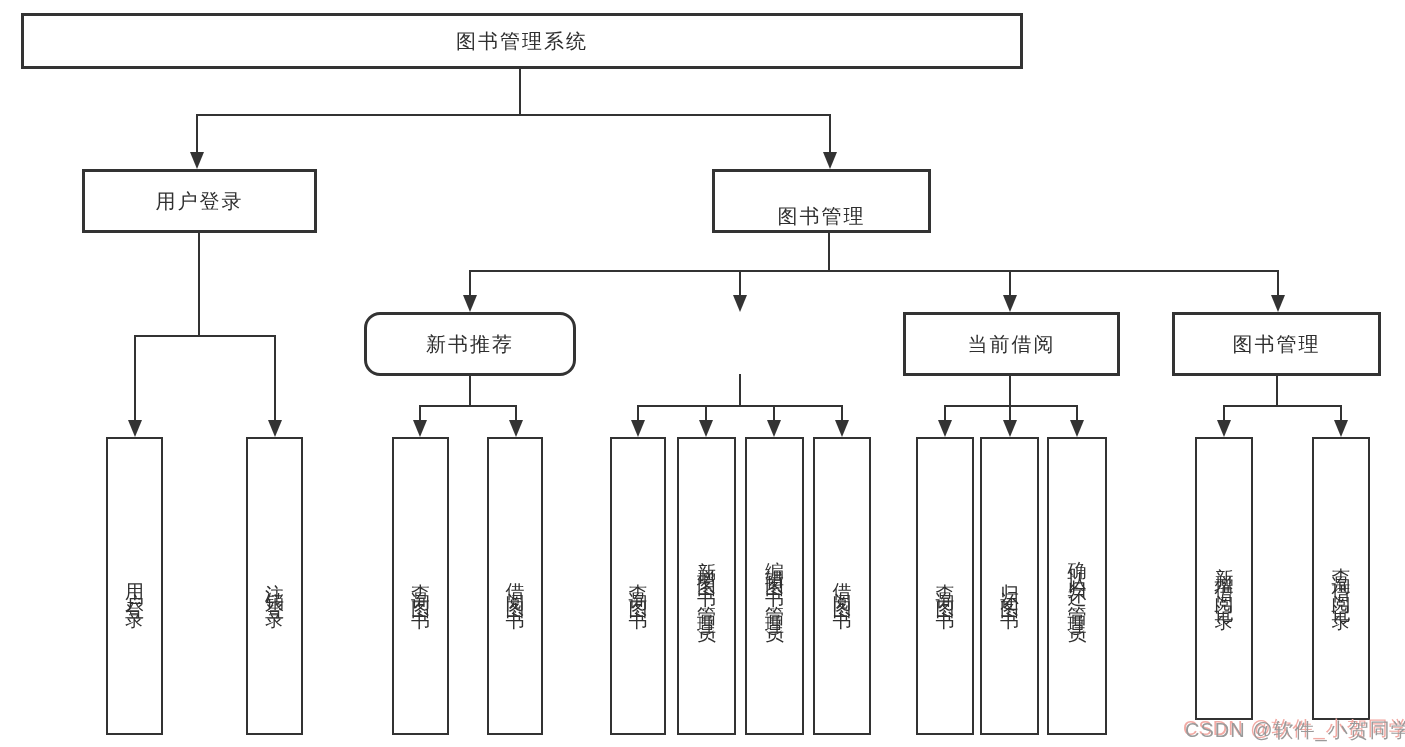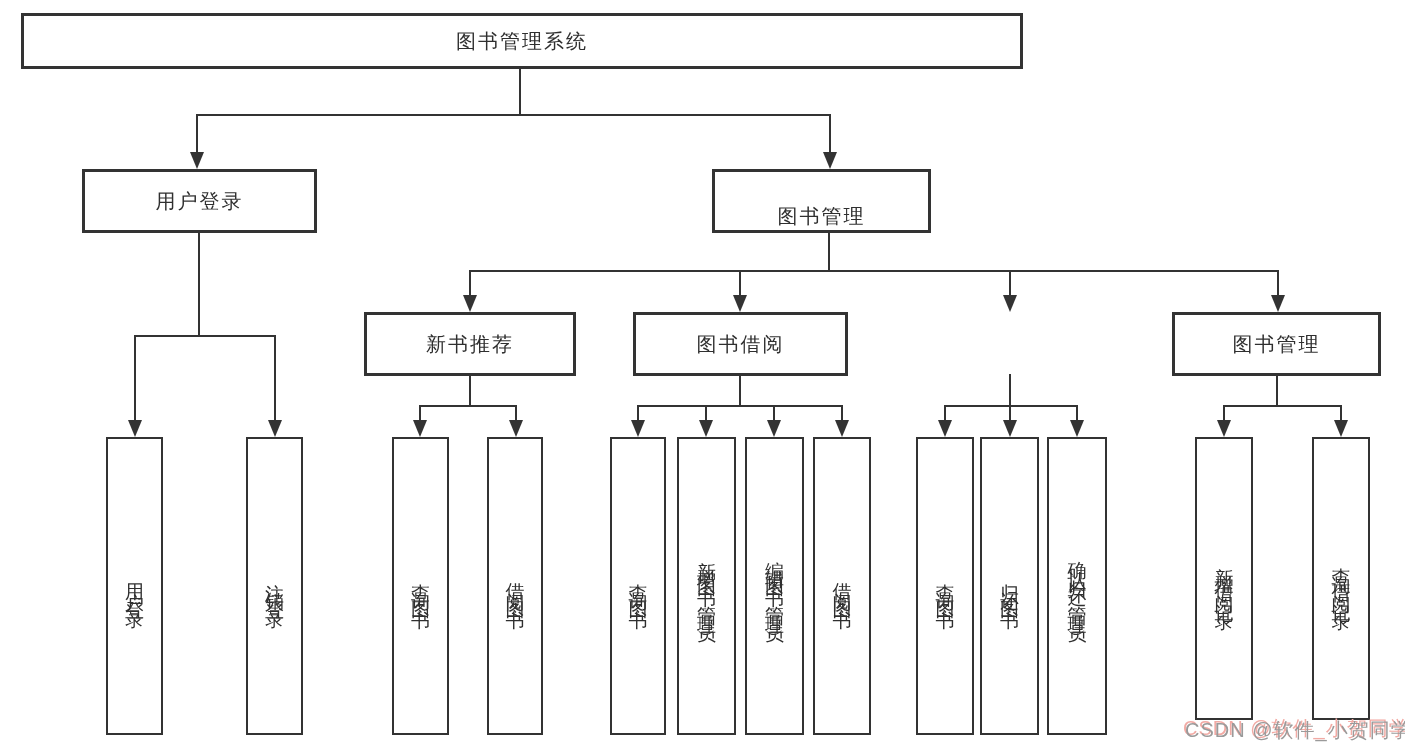--- a/index.html
+++ b/index.html
@@ -66,25 +66,25 @@
   <div class="hline" style="left:469px;top:270px;width:810px;"></div>
   <div class="vline" style="left:469px;top:270px;height:28px;"></div>
   <div class="ahead" style="left:463px;top:295px;"></div>
   <div class="vline" style="left:739px;top:270px;height:28px;"></div>
   <div class="ahead" style="left:733px;top:295px;"></div>
   <div class="vline" style="left:1009px;top:270px;height:28px;"></div>
   <div class="ahead" style="left:1003px;top:295px;"></div>
   <div class="vline" style="left:1277px;top:270px;height:28px;"></div>
   <div class="ahead" style="left:1271px;top:295px;"></div>
 
-  <div class="box" style="left:364px;top:312px;width:212px;height:64px;">
+  <div class="box" style="left:364px;top:312px;width:212px;height:64px;border-radius:16px;">
     <span class="lbl">新书推荐</span>
   </div>
-  <div class="box" style="left:633px;top:312px;width:215px;height:64px;">
-    <span class="lbl">图书借阅</span>
+  <div class="box" style="left:903px;top:312px;width:217px;height:64px;">
+    <span class="lbl">当前借阅</span>
   </div>
   <div class="box" style="left:1172px;top:312px;width:209px;height:64px;">
     <span class="lbl">图书管理</span>
   </div>
 
   <div class="vline" style="left:469px;top:374px;height:33px;"></div>
   <div class="hline" style="left:419px;top:405px;width:98px;"></div>
   <div class="vline" style="left:419px;top:405px;height:18px;"></div>
   <div class="ahead" style="left:413px;top:420px;"></div>
   <div class="vline" style="left:515px;top:405px;height:18px;"></div>

